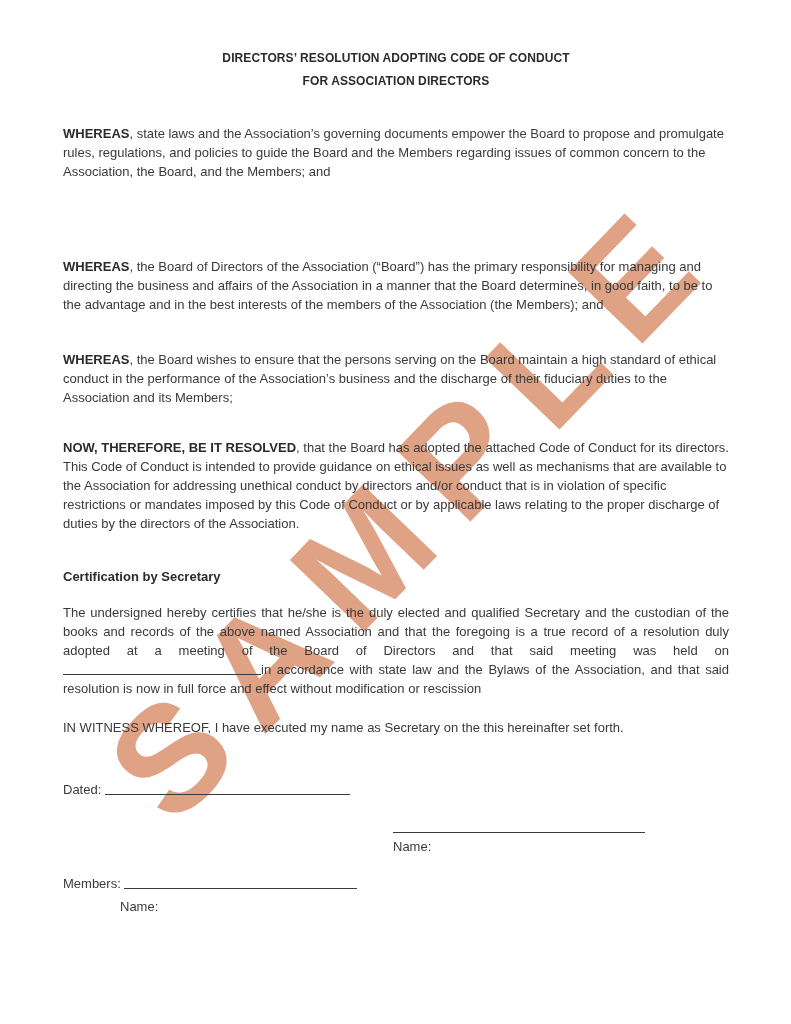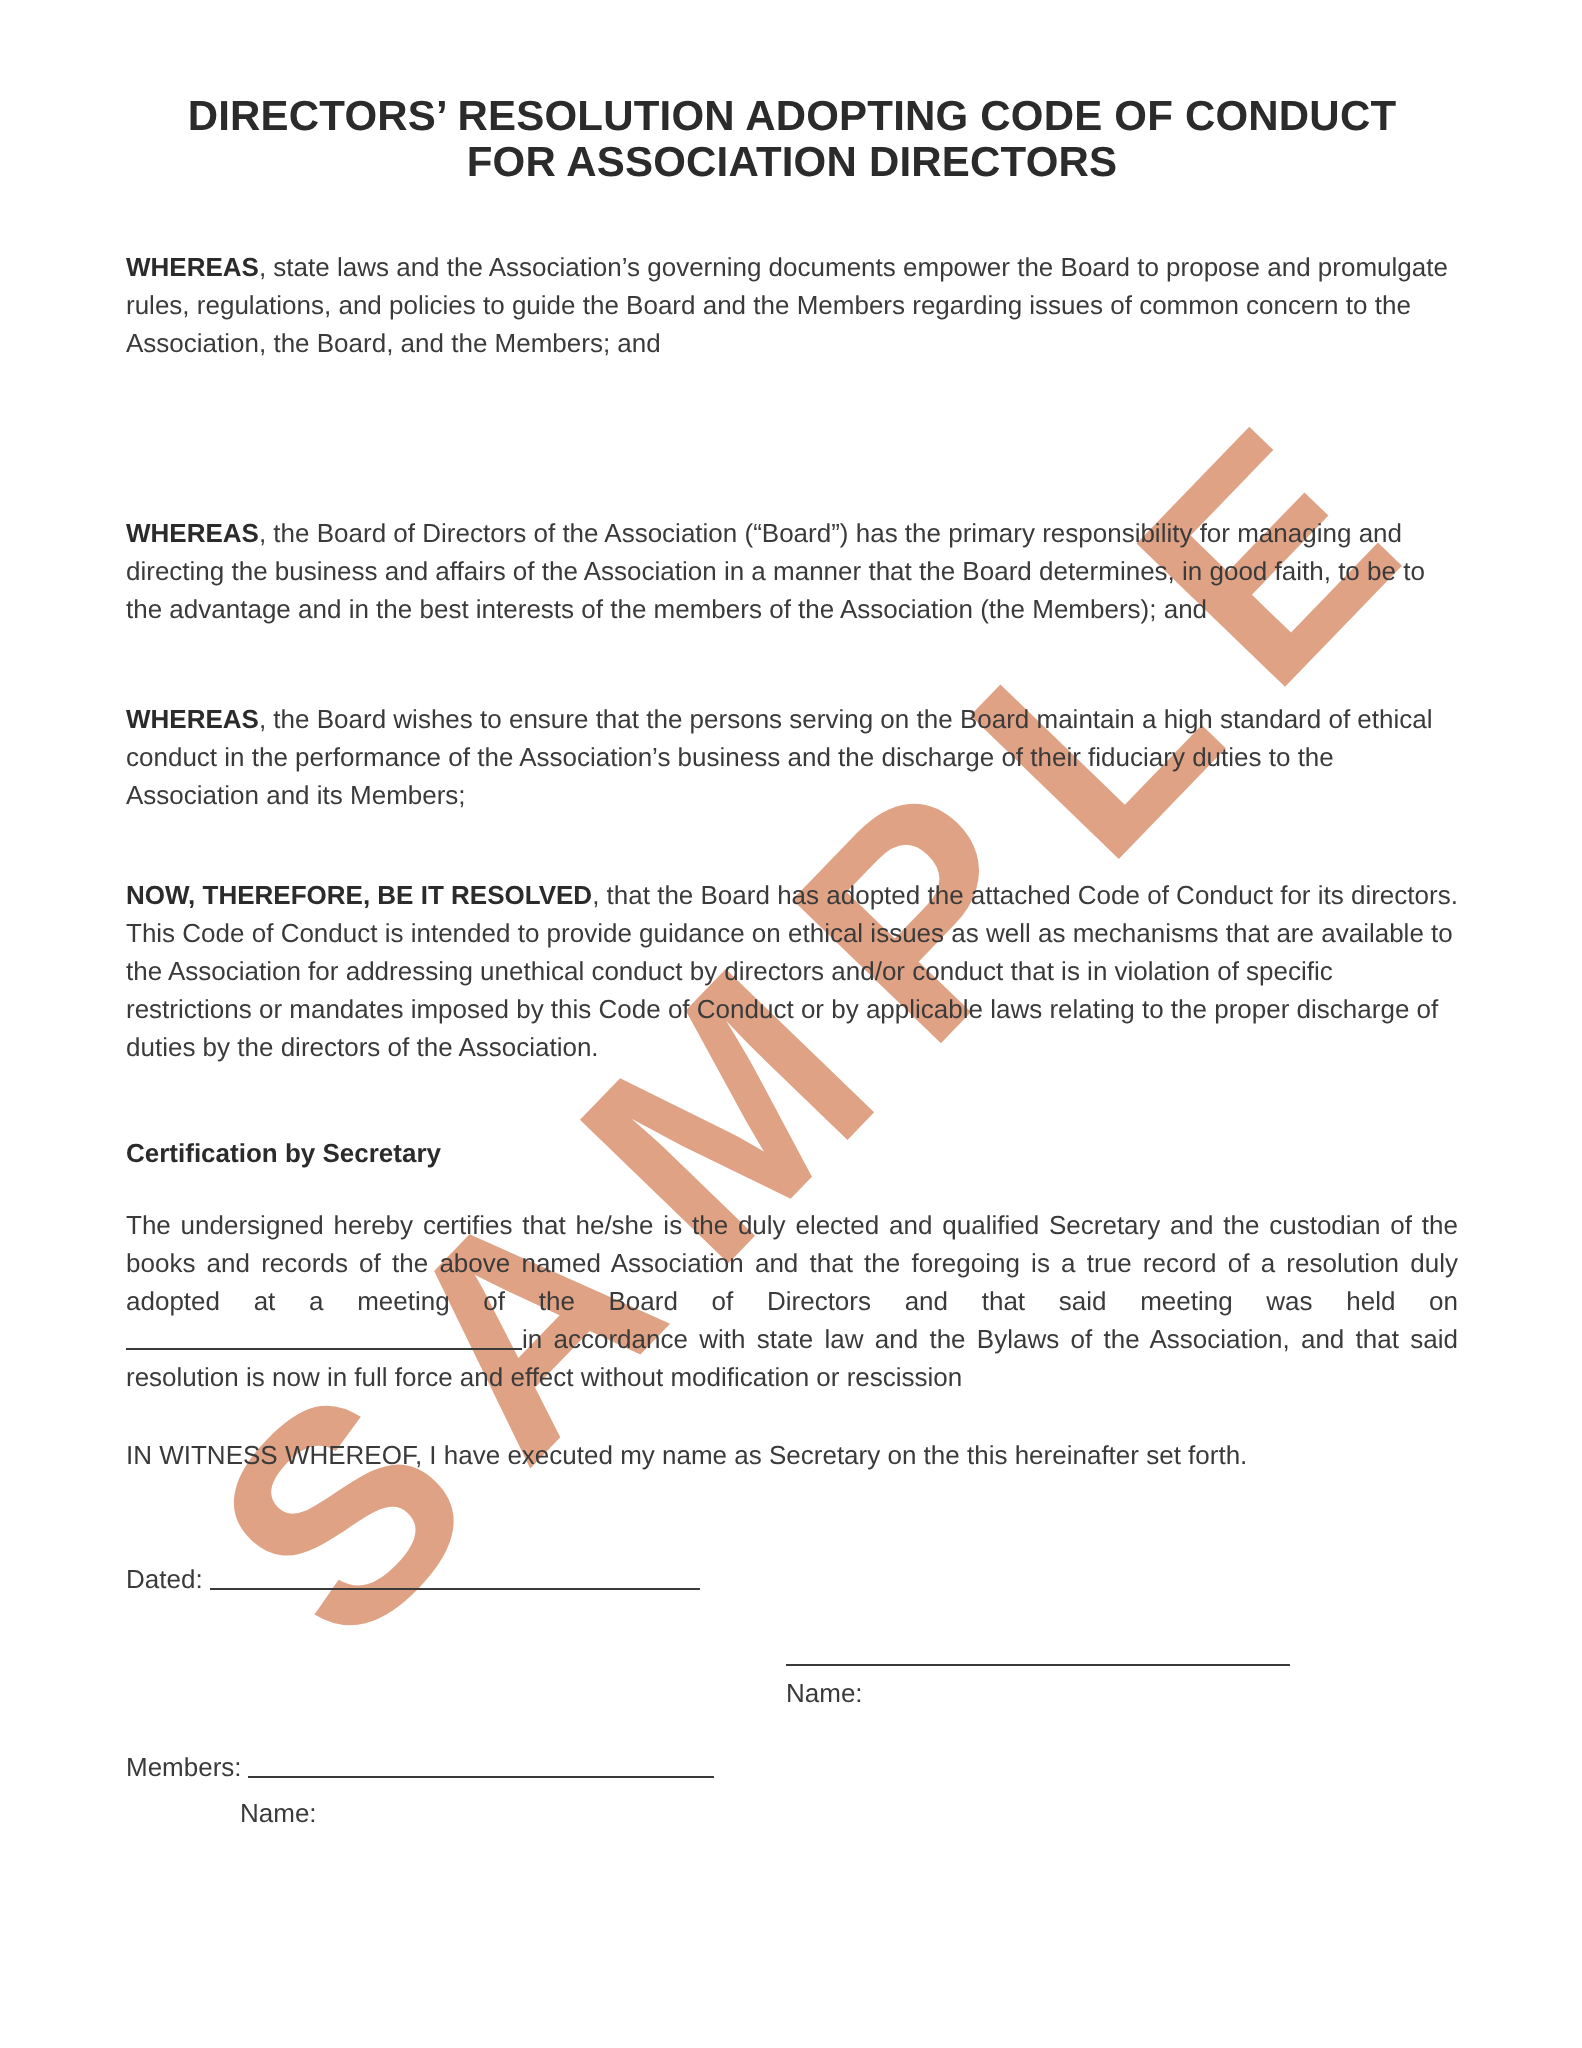--- a/index.html
+++ b/index.html
@@ -31,21 +31,21 @@
   }
   .content {
     position: relative;
     z-index: 1;
     padding: 0 62px 0 63px;
   }
   .title {
     margin: 0;
     padding-top: 47px;
     text-align: center;
-    font-size: 21px;
+    font-size: 12px;
     font-weight: 700;
     line-height: 23px;
     color: #2b2b2b;
     letter-spacing: 0.1px;
   }
   .para {
     margin: 0;
     font-size: 13px;
     line-height: 19px;
   }

